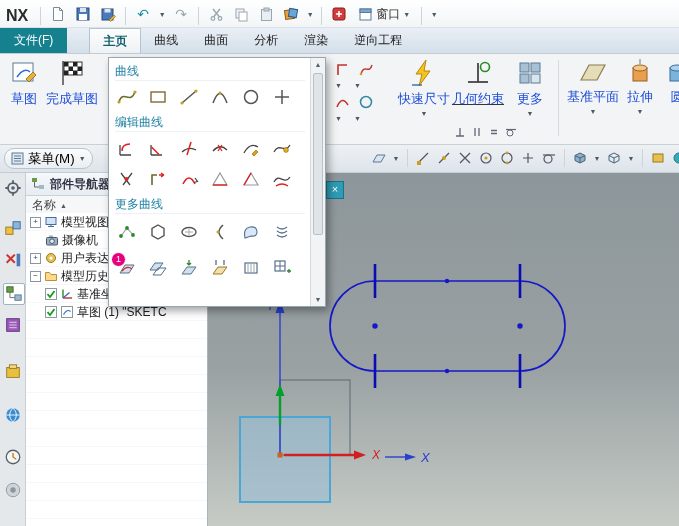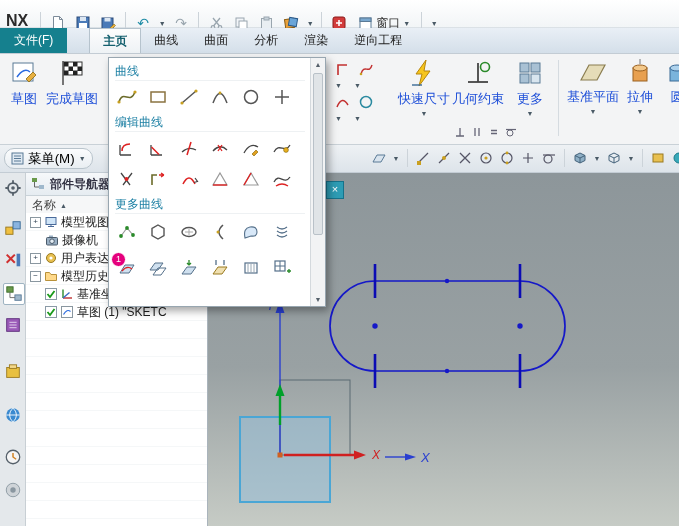--- a/index.html
+++ b/index.html
@@ -1,21 +1,21 @@
 <!DOCTYPE html>
 <html><head>
 <meta charset="utf-8">
 <style>
   html,body{margin:0;padding:0;background:#d8d8d8;}
   #app{position:relative;width:679px;height:526px;background:#fff;overflow:hidden;
        font-family:"Liberation Sans","DejaVu Sans",sans-serif;font-size:12px;color:#333;}
   .abs{position:absolute;}
   
   .titlebar{position:absolute;left:0;top:0;width:679px;height:28px;background:linear-gradient(#ffffff,#f2f5f7);
-            border-bottom:1px solid #dbe1e6;display:flex;align-items:flex-start;padding:12px 4px;box-sizing:border-box;gap:3px;}
+            border-bottom:1px solid #dbe1e6;display:flex;align-items:flex-end;padding:2px 4px;box-sizing:border-box;gap:3px;}
   .nx-logo{font-weight:bold;font-size:16px;color:#2b2b2b;letter-spacing:0;margin:0 6px 0 2px;}
   .tbtn{width:22px;height:22px;border:none;background:transparent;display:flex;align-items:center;justify-content:center;padding:0;}
   .tbtn.wide{width:auto;padding:0 5px;gap:3px;}
   .vsep{width:1px;height:18px;background:#ccd3d9;margin:0 3px;}
   .ddm{font-size:7px;color:#4a5a66;line-height:1;}
   .glyph{font-size:14px;line-height:1;}
   .tb-label{font-size:12px;color:#333;}
   
   .menubar{position:absolute;left:0;top:28px;width:679px;height:26px;background:linear-gradient(#e9eff6,#d4dfe9);
            display:flex;align-items:stretch;border-bottom:1px solid #c3ccd4;box-sizing:border-box;}
@@ -236,21 +236,21 @@
 
     <div class="rbig" style="left:398px;width:52px;">
       <svg width="28" height="30" viewBox="0 0 28 30">
           <path d="M16 2 L6 16 h6 l-3 12 11 -15 h-6 z" fill="#f6c51d" stroke="#b8860b"></path>
           <path d="M2 27 h10" stroke="#3a6a96" stroke-width="1.4"></path>
         </svg>
       <span class="lbl">快速尺寸</span>
       <span class="ddm">▼</span>
     </div>
 
-    <div class="rbig" style="left:452px;width:52px;">
+    <div class="rbig" style="left:452px;width:52px;text-decoration:underline;">
       <svg width="28" height="30" viewBox="0 0 28 30">
           <line x1="4" y1="24" x2="24" y2="24" stroke="#444" stroke-width="1.8"></line>
           <line x1="14" y1="24" x2="14" y2="5" stroke="#444" stroke-width="1.8"></line>
           <circle cx="21" cy="9" r="4.5" fill="none" stroke="#2a8a2a" stroke-width="1.6"></circle>
         </svg>
       <span class="lbl">几何约束</span>
     </div>
 
     <div class="abs" style="left:452px;top:70px;display:flex;gap:2px;">
       <button class="tbtn" style="width:15px;height:15px">

